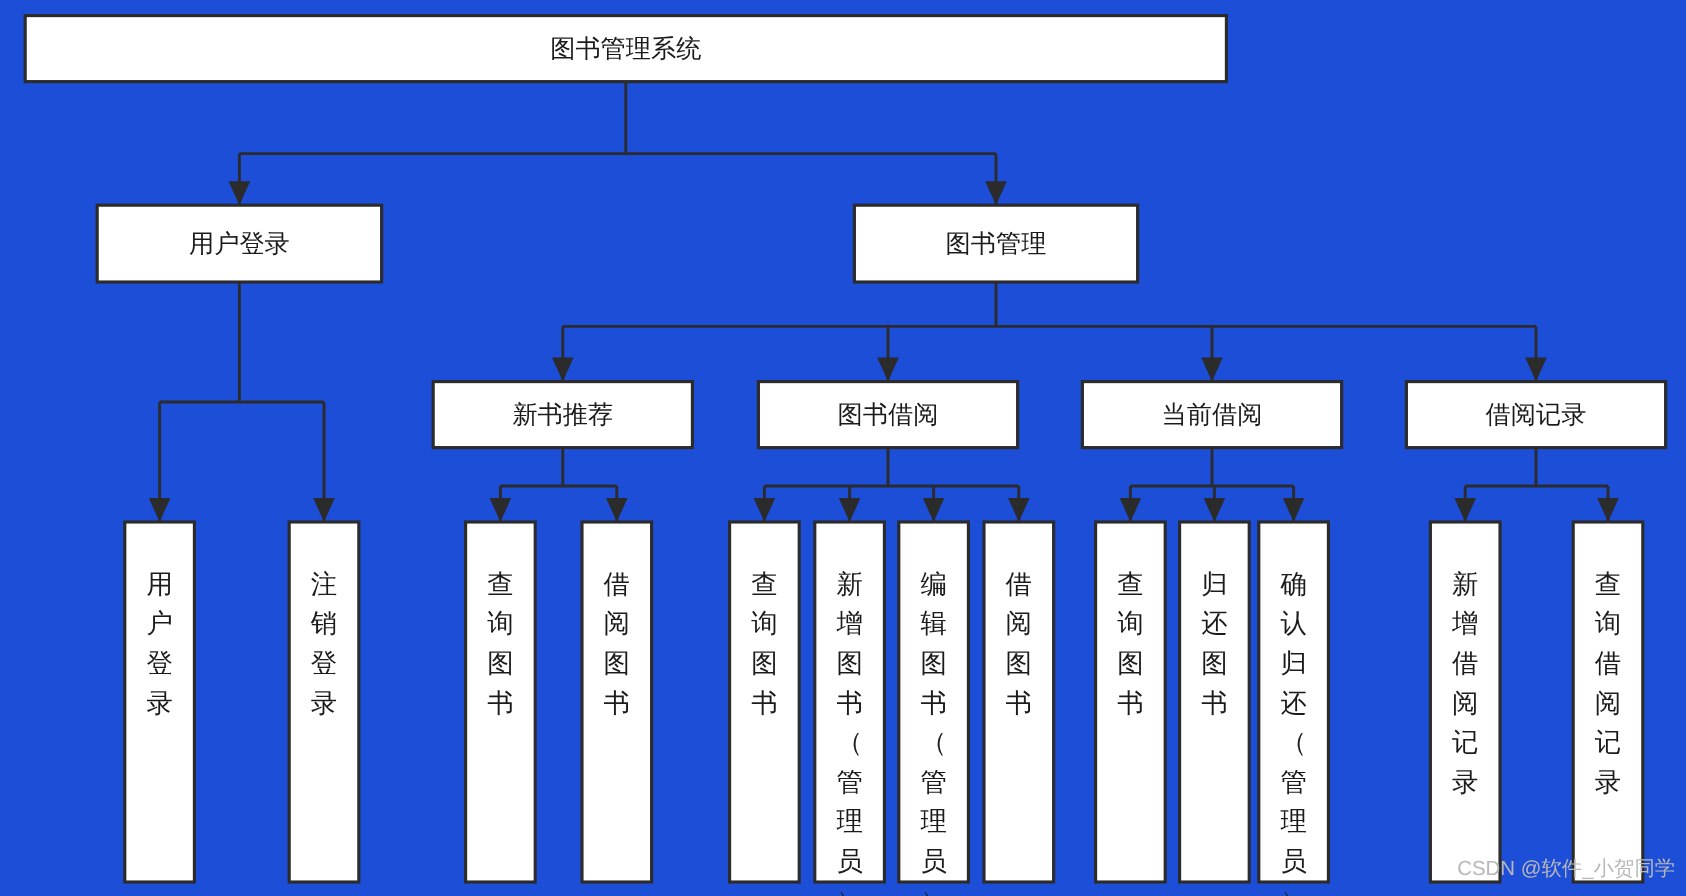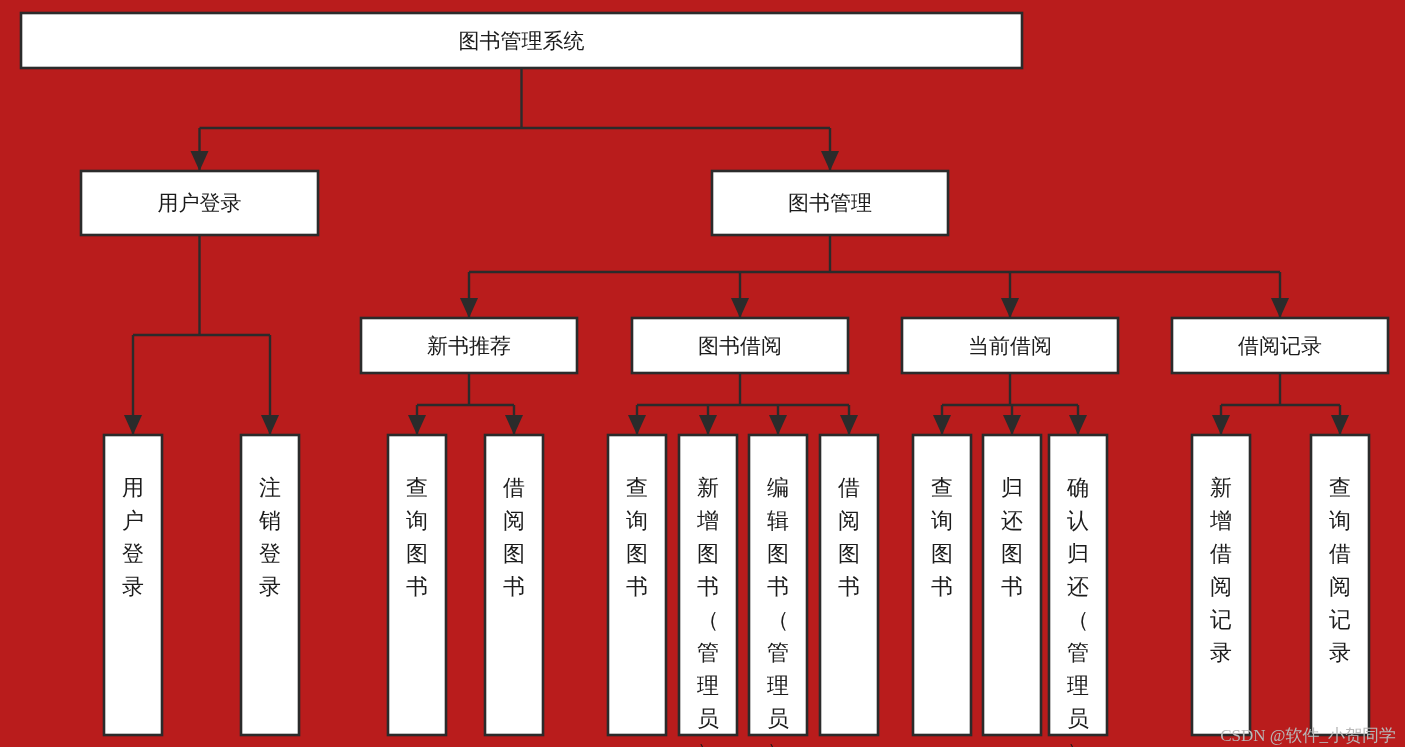--- a/index.html
+++ b/index.html
@@ -8,21 +8,21 @@
     padding: 0;
     background: #ffffff;
   }
   body {
     font-family: "DejaVu Sans", "Liberation Sans", sans-serif;
   }
   #diagram-root {
     position: relative;
     width: 1405px;
     height: 747px;
-    background: #b91c1c;
+    background: #1d4ed8;
     overflow: hidden;
   }
   svg.diagram-canvas {
     position: absolute;
     left: 0;
     top: 0;
     width: 1405px;
     height: 747px;
     display: block;
   }
@@ -44,22 +44,22 @@
   .node-label-h {
     font-family: "DejaVu Sans", "Liberation Sans", sans-serif;
     font-size: 21px;
     fill: #1b1b1b;
     text-anchor: middle;
     dominant-baseline: middle;
   }
   .watermark {
     position: absolute;
     right: 9px;
-    bottom: 0;
-    font-family: Liberation Serif, serif;
+    bottom: 12px;
+    font-family: Liberation Sans, sans-serif;
     font-size: 17px;
     color: #b8b8b8;
     white-space: nowrap;
     user-select: none;
   }
 </style>
 </head>
 <body>
 
 <div id="diagram-root">

